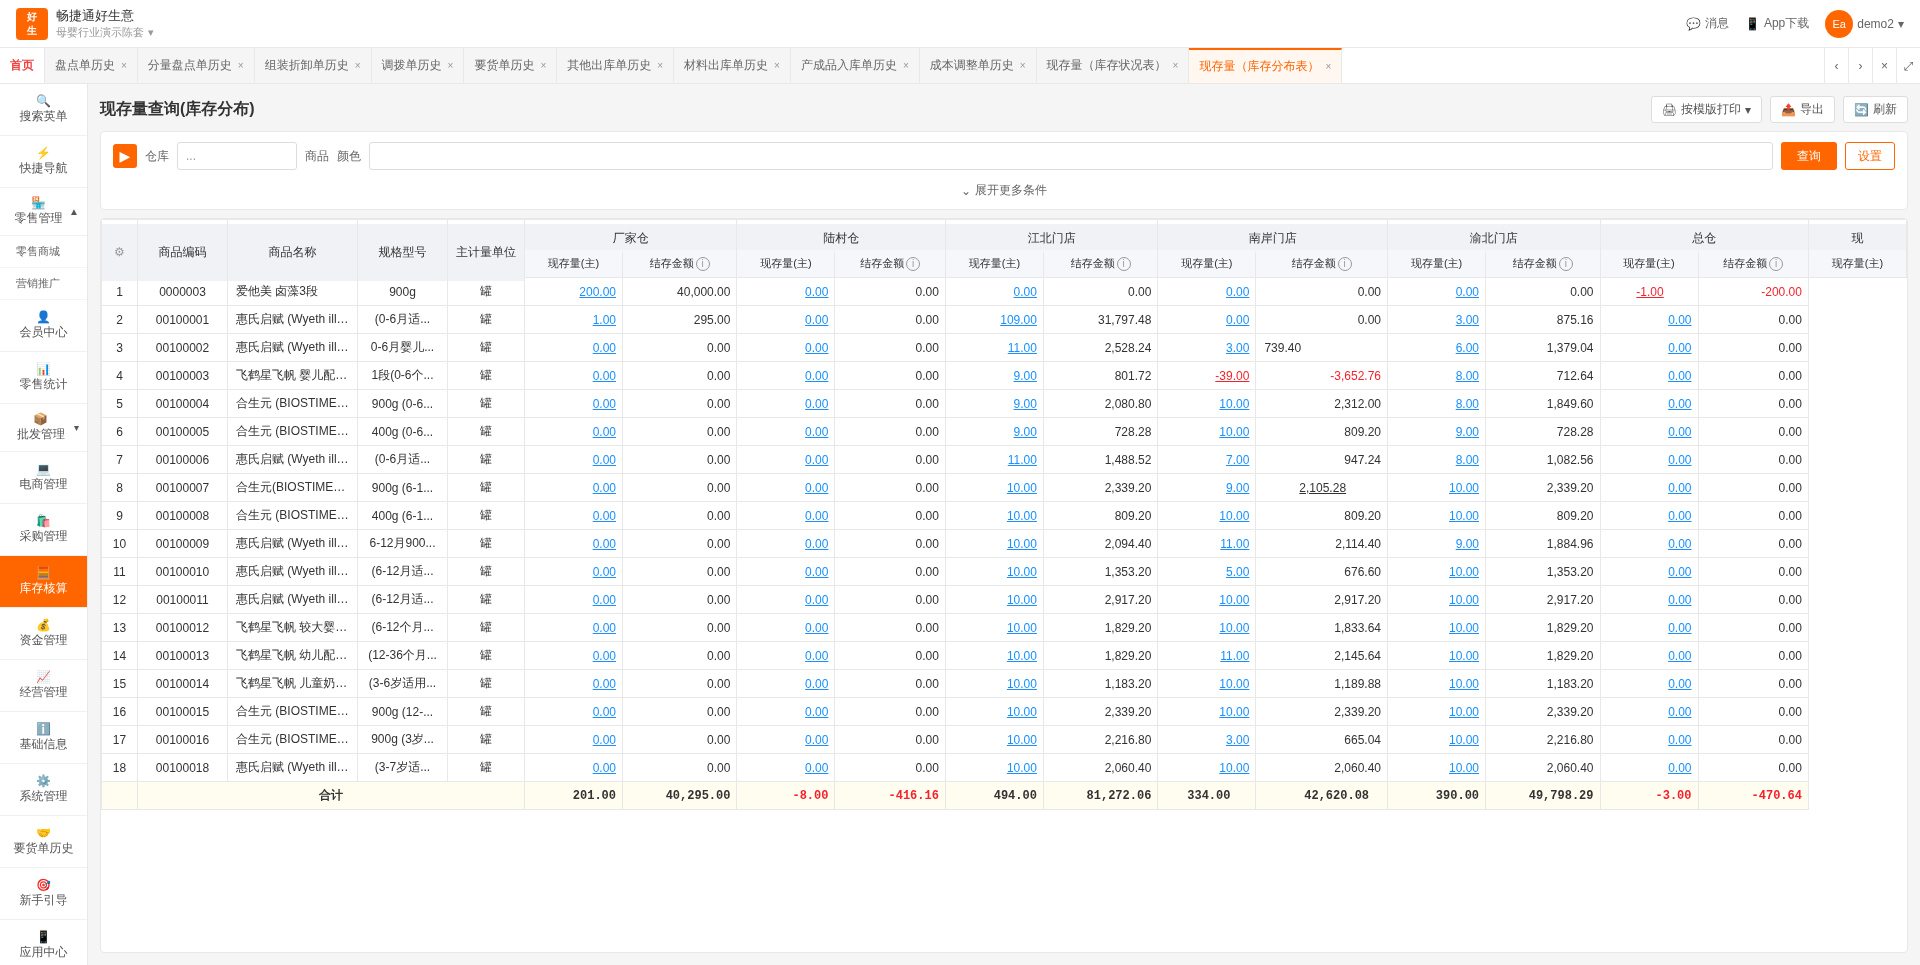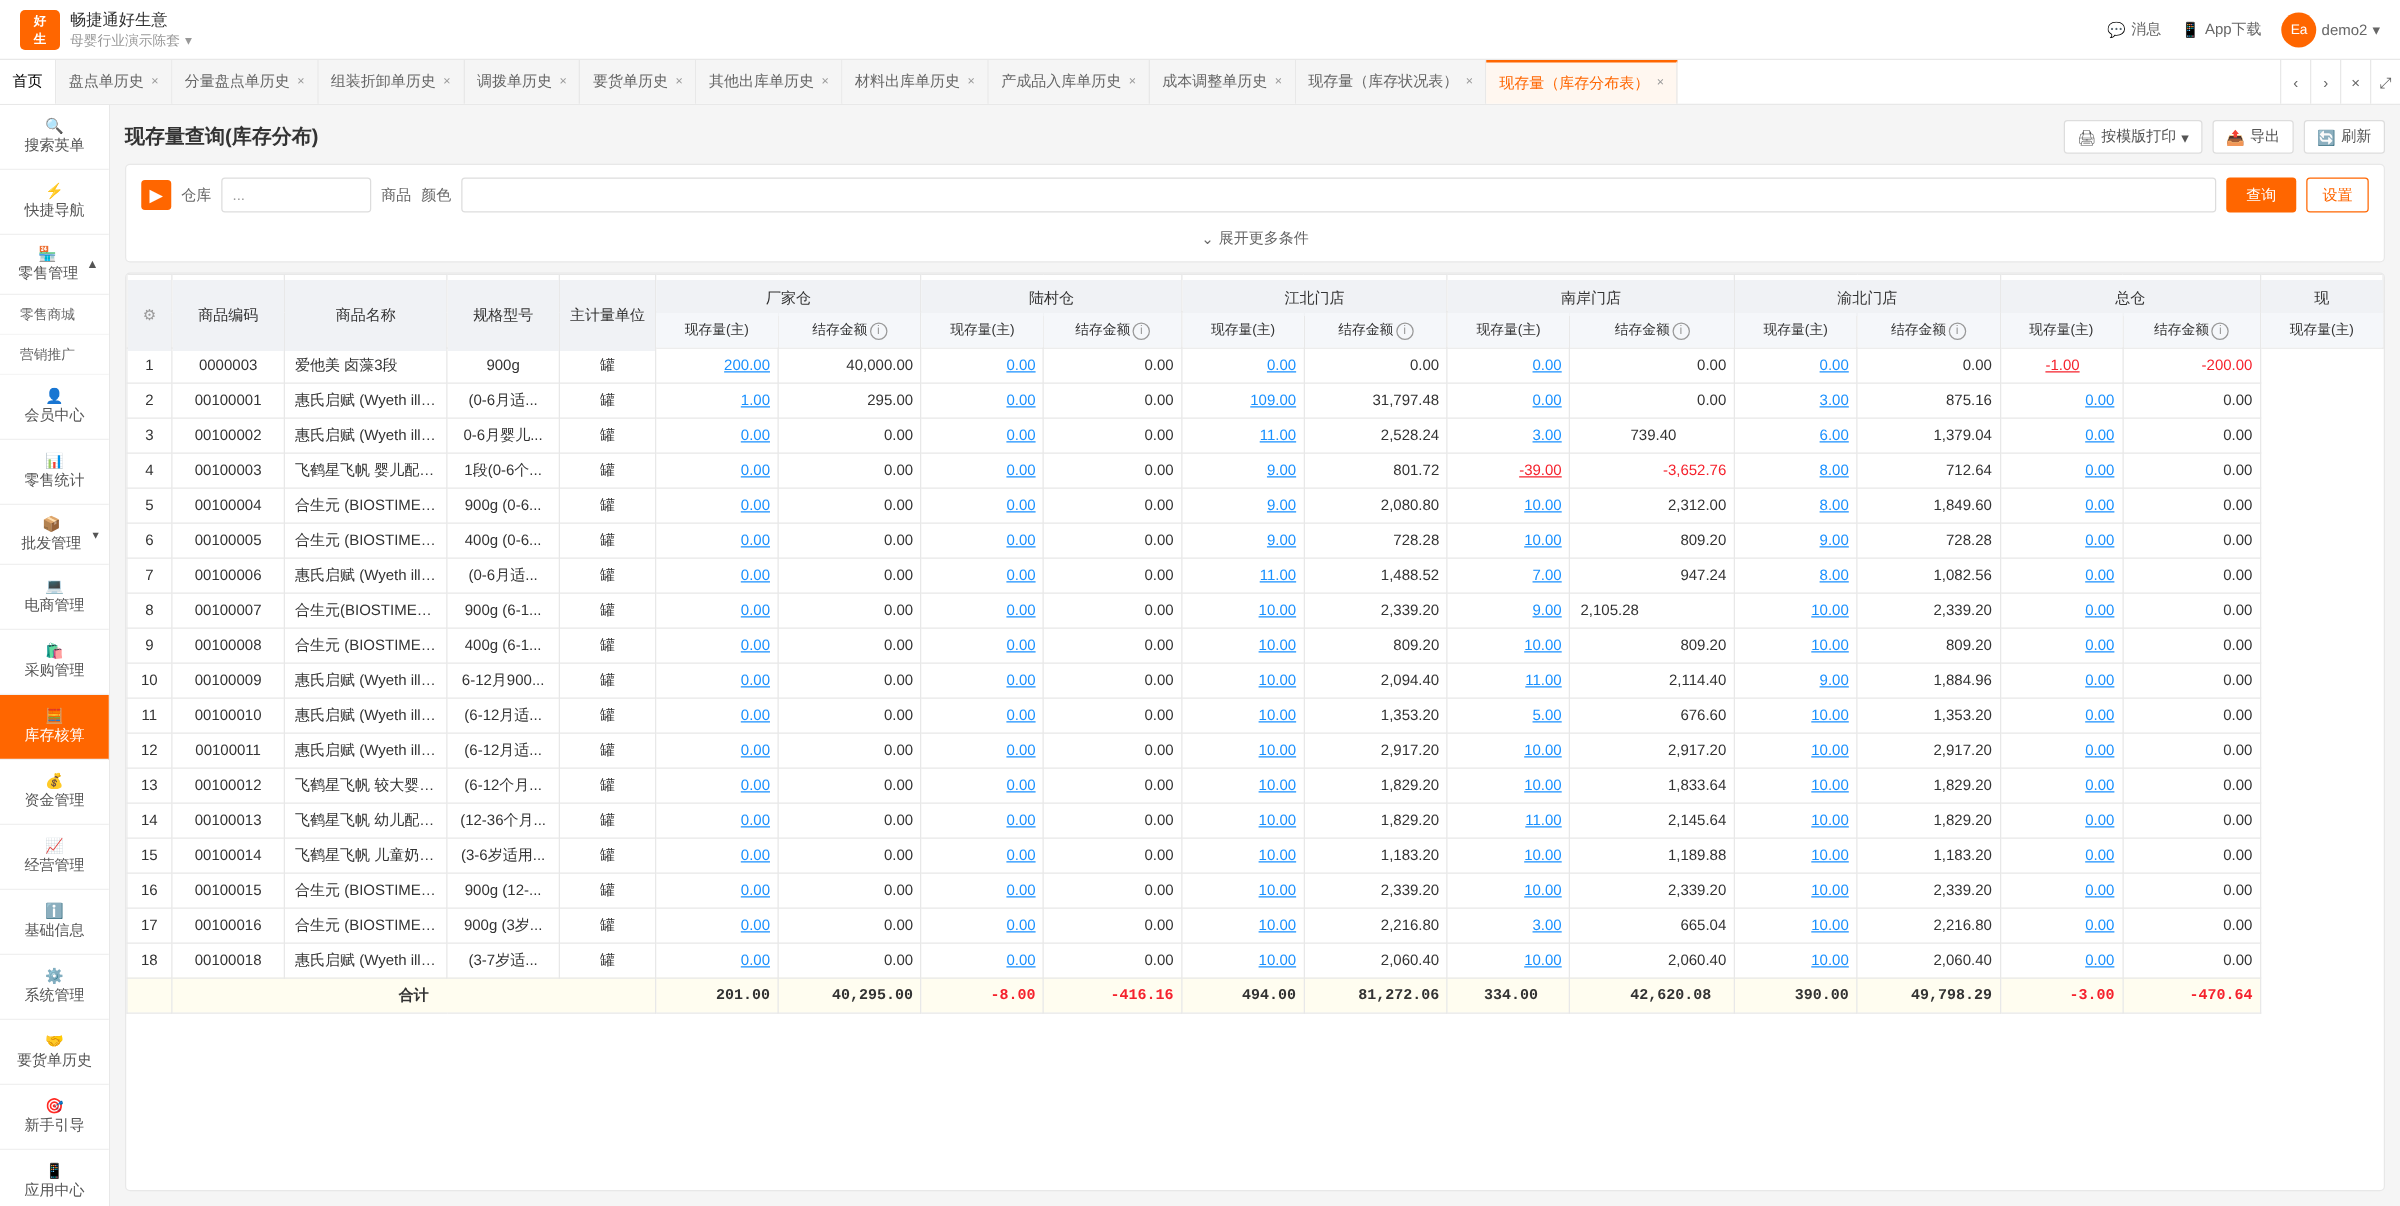--- a/index.html
+++ b/index.html
@@ -77,21 +77,22 @@
       border-right: 1px solid #e8e8e8;
       background: #f5f5f5;
     }
     .tab-item.active {
       background: #fff7f0;
       color: #ff6600;
       border-top: 2px solid #ff6600;
     }
     .tab-item.home {
       background: #fff;
-      color: #000000;
+      color: #ef4444;
+      font-weight: bold;
     }
     .tab-close {
       font-size: 10px;
       color: #999;
       cursor: pointer;
       margin-left: 2px;
     }
     .tab-nav-btns {
       display: flex;
       align-items: center;
@@ -592,21 +593,21 @@
               <td style="text-align: left; max-width: 130px; overflow: hidden; text-overflow: ellipsis;">惠氏启赋 (Wyeth illu...</td>
               <td>0-6月婴儿...</td>
               <td>罐</td>
               <td style="text-align: right; padding-right: 6px;"><span class="num-link">0.00</span></td>
               <td style="text-align: right; padding-right: 6px;">0.00</td>
               <td style="text-align: right; padding-right: 6px;"><span class="num-link">0.00</span></td>
               <td style="text-align: right; padding-right: 6px;">0.00</td>
               <td style="text-align: right; padding-right: 6px;"><span class="num-link">11.00</span></td>
               <td style="text-align: right; padding-right: 6px;">2,528.24</td>
               <td style="text-align: right; padding-right: 6px;"><span class="num-link">3.00</span></td>
-              <td style="text-align: center; padding-right: 6px;">739.40</td>
+              <td style="text-align: left; padding-right: 6px;">739.40</td>
               <td style="text-align: right; padding-right: 6px;"><span class="num-link">6.00</span></td>
               <td style="text-align: right; padding-right: 6px;">1,379.04</td>
               <td style="text-align: right; padding-right: 6px;"><span class="num-link">0.00</span></td>
               <td style="text-align: right; padding-right: 6px;">0.00</td>
             </tr>
             <tr>
               <td>4</td>
               <td>00100003</td>
               <td style="text-align: left; max-width: 130px; overflow: hidden; text-overflow: ellipsis;">飞鹤星飞帆 婴儿配方奶...</td>
               <td>1段(0-6个...</td>
@@ -687,21 +688,21 @@
               <td style="text-align: left; max-width: 130px; overflow: hidden; text-overflow: ellipsis;">合生元(BIOSTIME)派...</td>
               <td>900g (6-1...</td>
               <td>罐</td>
               <td style="text-align: right; padding-right: 6px;"><span class="num-link">0.00</span></td>
               <td style="text-align: right; padding-right: 6px;">0.00</td>
               <td style="text-align: right; padding-right: 6px;"><span class="num-link">0.00</span></td>
               <td style="text-align: right; padding-right: 6px;">0.00</td>
               <td style="text-align: right; padding-right: 6px;"><span class="num-link">10.00</span></td>
               <td style="text-align: right; padding-right: 6px;">2,339.20</td>
               <td style="text-align: right; padding-right: 6px;"><span class="num-link">9.00</span></td>
-              <td style="text-align: left; padding-right: 6px;">2,105.28</td>
+              <td style="text-align: center; padding-right: 6px; text-decoration: underline;">2,105.28</td>
               <td style="text-align: right; padding-right: 6px;"><span class="num-link">10.00</span></td>
               <td style="text-align: right; padding-right: 6px;">2,339.20</td>
               <td style="text-align: right; padding-right: 6px;"><span class="num-link">0.00</span></td>
               <td style="text-align: right; padding-right: 6px;">0.00</td>
             </tr>
             <tr>
               <td>9</td>
               <td>00100008</td>
               <td style="text-align: left; max-width: 130px; overflow: hidden; text-overflow: ellipsis;">合生元 (BIOSTIME) ...</td>
               <td>400g (6-1...</td>

